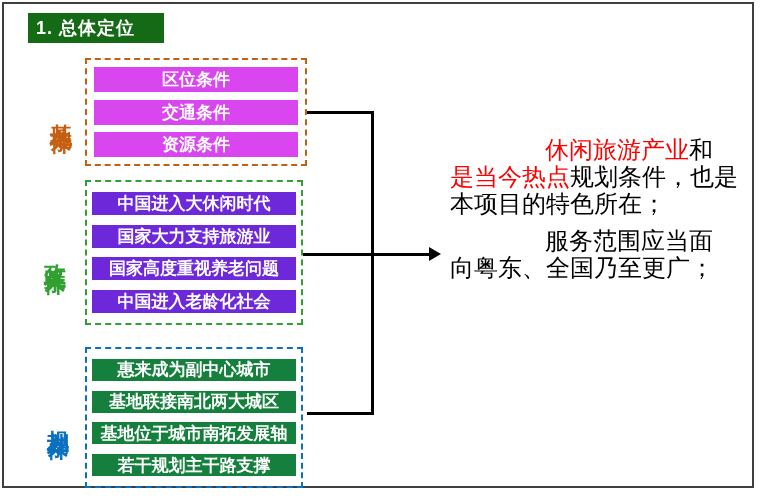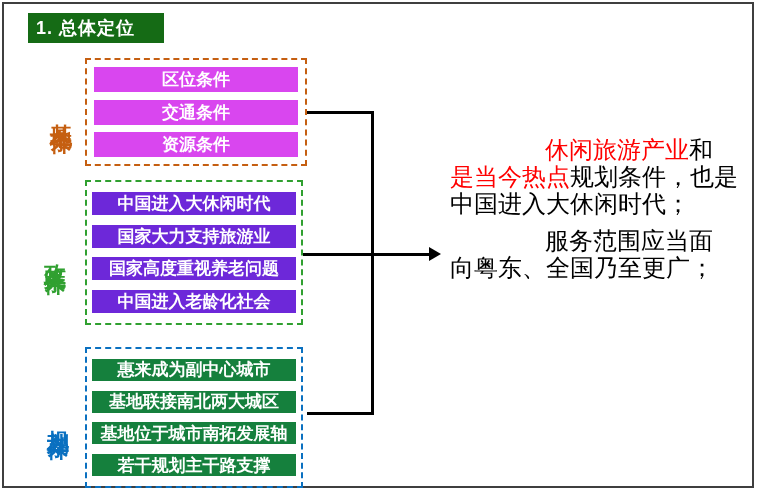--- a/index.html
+++ b/index.html
@@ -92,20 +92,20 @@
   <div class="cline" id="h-line-top"></div>
   <div class="cline" id="h-line-middle"></div>
   <div class="cline" id="h-line-bottom"></div>
   <div class="cline" id="v-line"></div>
   <div id="arrowhead"></div>
 
   <div class="annotation">
     <div class="para">
       <div class="tline ind"><span class="red">休闲旅游产业</span><span>和</span></div>
       <div class="tline"><span class="red">是当今热点</span><span>规划条件，也是</span></div>
-      <div class="tline">中国进入大休闲时代；</div>
+      <div class="tline">本项目的特色所在；</div>
     </div>
     <div class="para">
       <div class="tline ind">服务范围应当面</div>
       <div class="tline">向粤东、全国乃至更广；</div>
     </div>
   </div>
 </div>
 
 </body></html>

